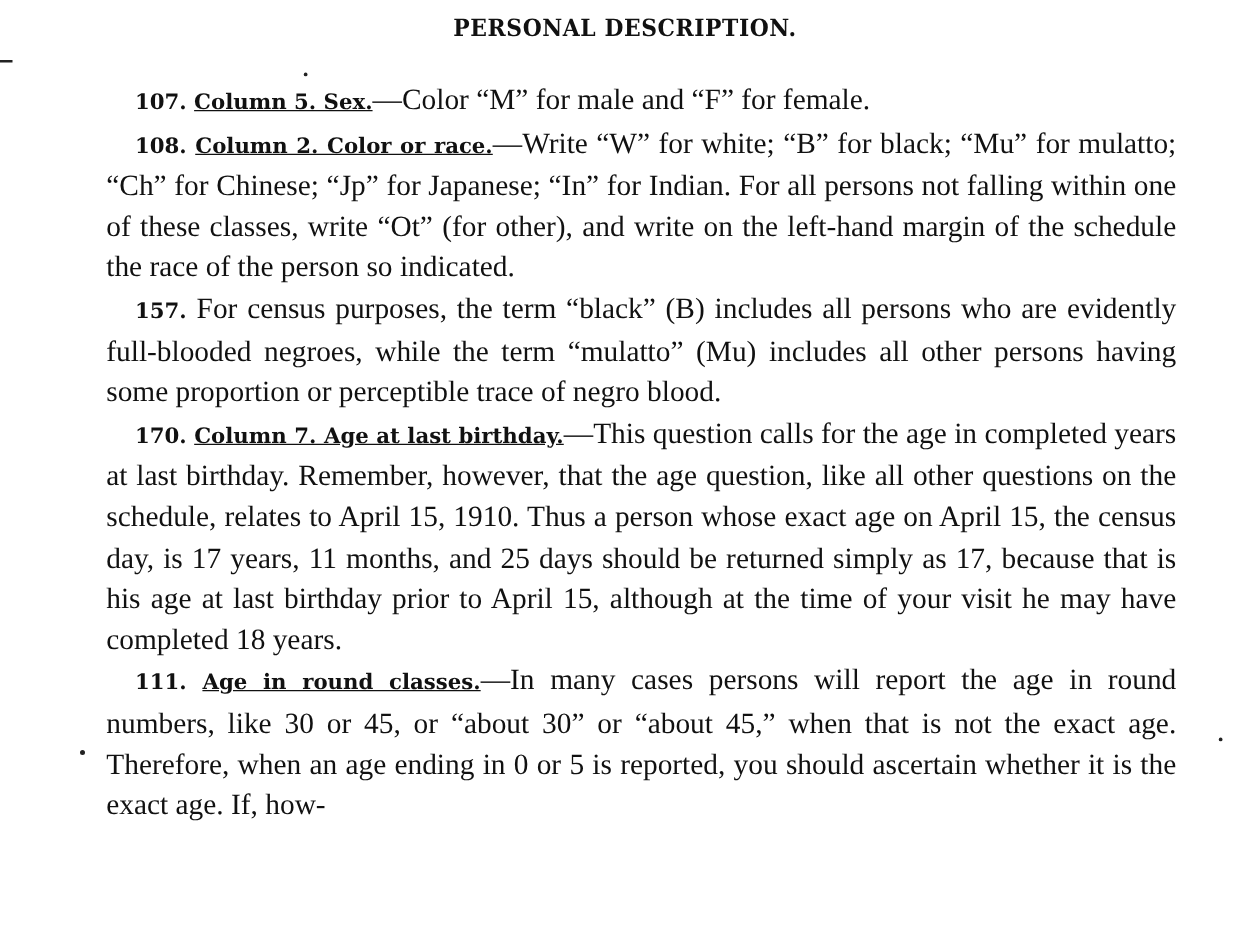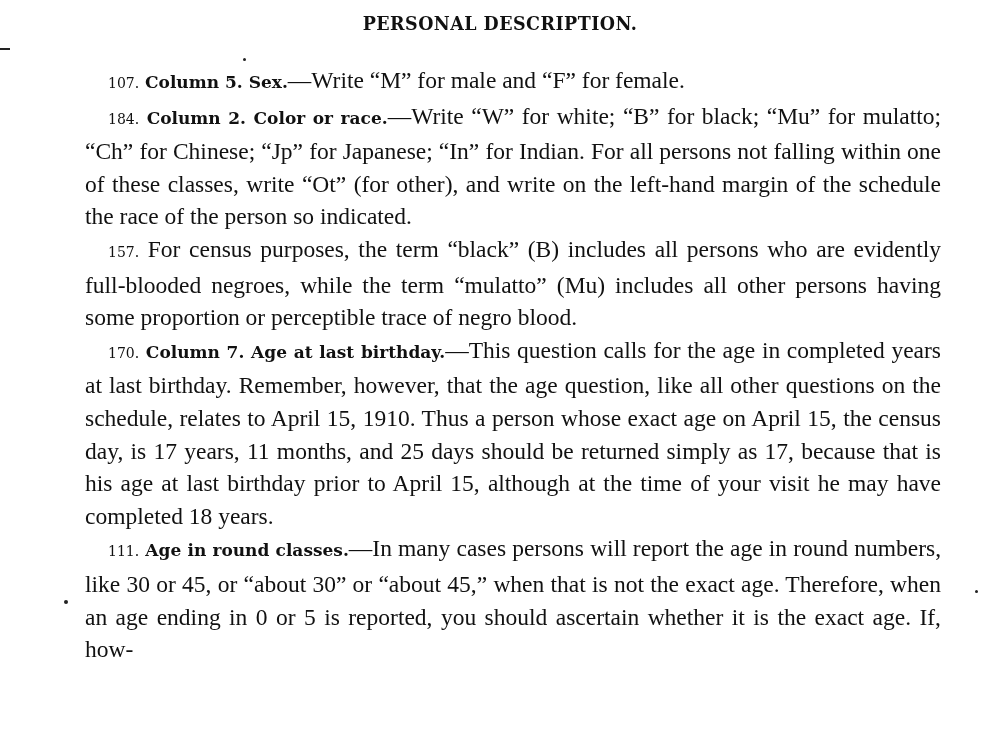--- a/index.html
+++ b/index.html
@@ -46,27 +46,28 @@
       text-align: justify;
       text-align-last: auto;
     }
     .para {
       margin: 0;
       text-indent: 23px;
       text-align: justify;
     }
     .para .num {
       font-family: "DejaVu Serif", serif;
-      font-weight: normal;
-      font-size: 14px;
+      font-weight: bold;
+      font-size: 17px;
     }
     .para .head {
       font-family: "DejaVu Serif", serif;
       font-weight: bold;
       font-size: 17px;
+      text-decoration: underline;
     }
     .mark {
       position: absolute;
       background: #222;
     }
     .mark.dash {
       left: 0;
       top: 48px;
       width: 10px;
       height: 2px;
@@ -100,24 +101,24 @@
   <div class="mark dash"></div>
   <div class="mark dot2"></div>
   <div class="mark dot1"></div>
   <div class="mark dot3"></div>
 
   <div class="title">PERSONAL DESCRIPTION.</div>
 
   <div class="body-text">
     <p class="para">
       <span class="num">107.</span>
-      <span class="head">Column 5. Sex.</span><span>—Write “M” for male and “F” for female.</span>
+      <span class="head">Column 5. Sex.</span><span>—Color “M” for male and “F” for female.</span>
     </p>
     <p class="para">
-      <span class="num">184.</span>
+      <span class="num">108.</span>
       <span class="head">Column 2. Color or race.</span><span>—Write “W” for white; “B” for black; “Mu” for mulatto; “Ch” for Chinese; “Jp” for Japanese; “In” for Indian. For all persons not falling within one of these classes, write “Ot” (for other), and write on the left-hand margin of the schedule the race of the person so indicated.</span>
     </p>
     <p class="para">
       <span class="num">157.</span><span> For census purposes, the term “black” (B) includes all persons who are evidently full-blooded negroes, while the term “mulatto” (Mu) includes all other persons having some proportion or perceptible trace of negro blood.</span>
     </p>
     <p class="para">
       <span class="num">170.</span>
       <span class="head">Column 7. Age at last birthday.</span><span>—This question calls for the age in completed years at last birthday. Remember, however, that the age question, like all other questions on the schedule, relates to April 15, 1910. Thus a person whose exact age on April 15, the census day, is 17 years, 11 months, and 25 days should be returned simply as 17, because that is his age at last birthday prior to April 15, although at the time of your visit he may have completed 18 years.</span>
     </p>
     <p class="para">

